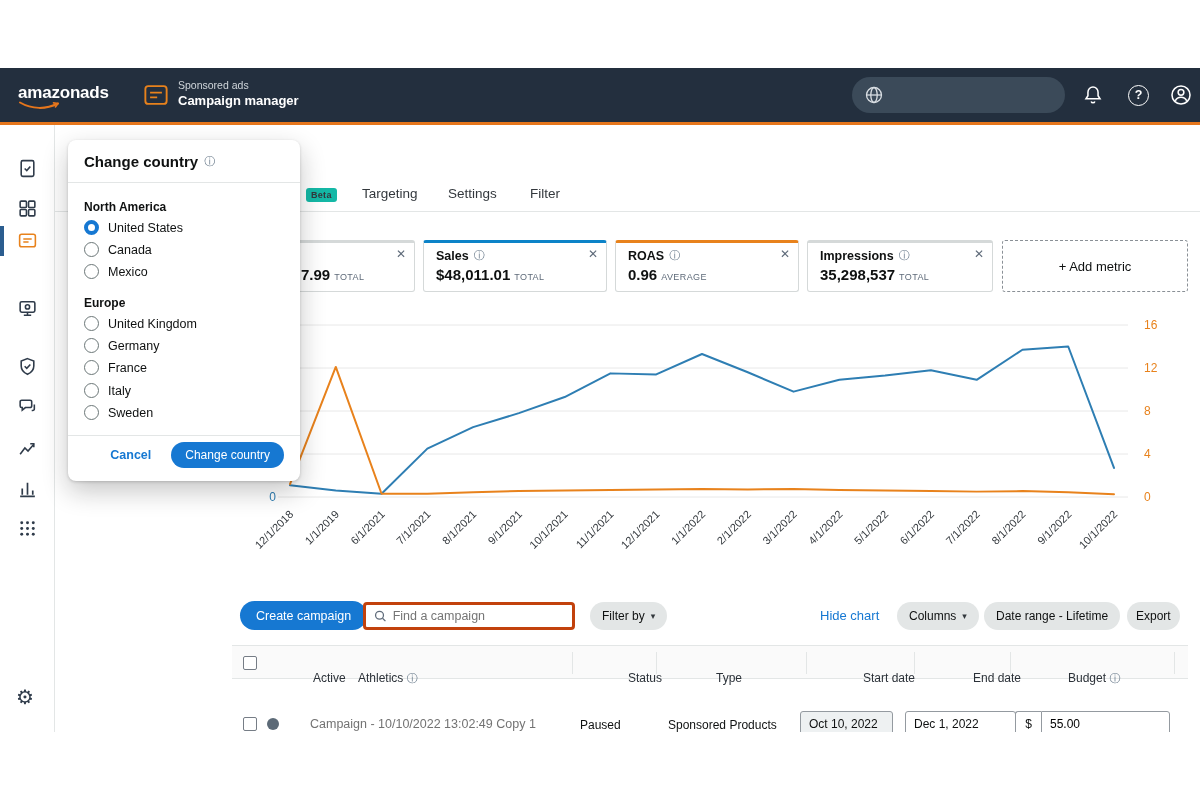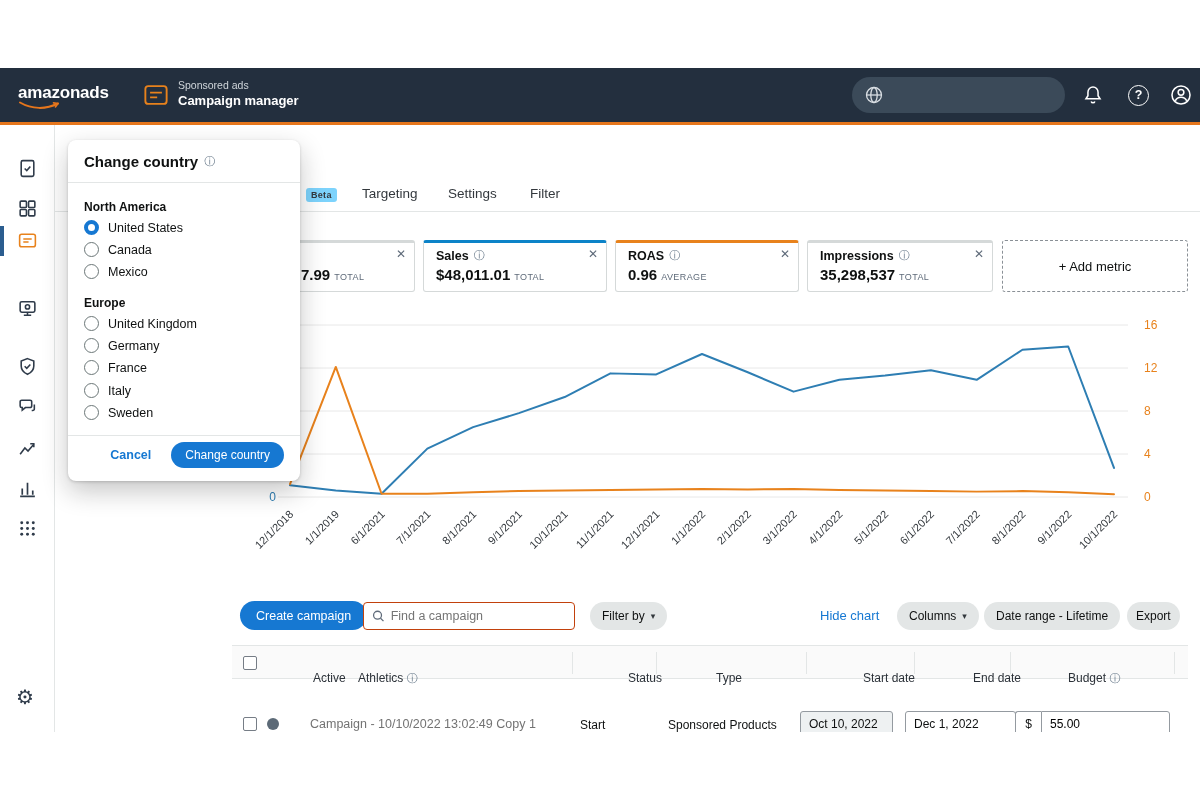--- a/index.html
+++ b/index.html
@@ -24,42 +24,42 @@
 
   
   .sidebar { left:0; top:125px; width:55px; height:607px; background:#fff; border-right:1px solid #e3e6e6; }
   .side-ic { left:17px; width:21px; height:21px; color:#2f3b4a; cursor:pointer; }
   .side-ic.active { color:#e8821c; }
   .active-bar { left:0; top:101px; width:4px; height:30px; background:#2b5d8f; }
   .gear { left:16px; top:560px; font-size:20px; color:#2f3b4a; cursor:pointer; }
 
   
   .tab { top:186px; font-size:13.5px; color:#33383d; cursor:pointer; }
-  .beta { background:#7dd3fc; color:#33383d; font-size:9px; font-weight:bold; padding:2px 5px;
+  .beta { background:#14b8a6; color:#33383d; font-size:9px; font-weight:bold; padding:2px 5px;
           border-radius:3px; letter-spacing:.3px; }
   .tabs-divider { left:55px; top:211px; width:1145px; height:1px; background:#e3e6e6; }
 
   
   .mcard { top:240px; height:52px; background:#fff; border:1px solid #d5d9d9; border-radius:3px;
            border-top:3px solid #d5d9d9; cursor:pointer; }
   .mcard.blue   { border-top-color:#0c83c8; }
   .mcard.orange { border-top-color:#e8821c; }
   .mc-label { position:absolute; left:12px; top:5px; font-size:12.5px; font-weight:bold; color:#0f1111;
               display:flex; gap:5px; align-items:center; }
   .info { color:#647687; font-size:11px; font-weight:normal; }
   .mc-close { position:absolute; right:8px; top:4px; font-size:12px; color:#5f6b7a; cursor:pointer; }
   .mc-value { position:absolute; left:12px; top:23px; font-size:15px; font-weight:bold; white-space:nowrap; }
   .mc-unit { font-size:9px; color:#5f6b7a; font-weight:normal; letter-spacing:.4px; margin-left:4px; }
   .addcard { left:1002px; top:240px; width:186px; height:52px; border:1px dashed #8a9096; border-radius:3px;
              display:flex; align-items:center; justify-content:center; font-size:13px; color:#0f1111; cursor:pointer; }
 
   
   .btn-blue { background:#1678d2; color:#fff; border:none; border-radius:15px; height:29px;
               font-size:12.5px; padding:0 16px; font-family:inherit; cursor:pointer; }
-  .search { left:363px; top:602px; width:212px; height:28px; border:1px solid #c2410c; border-radius:4px;
+  .search { left:363px; top:602px; width:212px; height:28px; border:3px solid #c2410c; border-radius:4px;
             background:#fff; display:flex; align-items:center; padding:0 8px; gap:6px; }
   .search input { border:none; outline:none; font-size:12.5px; width:100%; font-family:inherit; color:#0f1111; }
   .pillbtn { height:28px; background:#e3e6e6; border:none; border-radius:14px; font-size:12px; color:#0f1111;
              display:inline-flex; align-items:center; gap:6px; padding:0 12px; font-family:inherit; cursor:pointer; }
   .chev { font-size:9px; color:#33383d; }
   .link { color:#1678d2; font-size:13px; cursor:pointer; text-decoration:none; }
 
   
   .table { left:232px; top:645px; width:956px; height:104px; }
   .thead { position:absolute; top:0; left:0; height:34px; width:956px; background:#fafafa;
@@ -345,21 +345,21 @@
     <span class="colsep" style="left:682px;"></span>
     <span class="colsep" style="left:778px;"></span>
     <span class="colsep" style="left:942px;"></span>
   </div>
 
 
   <div class="trow">
     <span class="abs checkbox" style="left:11px;top:8px;"></span>
     <span class="abs toggle" style="left:33px;top:7px;"><span class="knob"></span></span>
     <a class="abs cell-link" style="left:78px;top:8px;">Campaign - 10/10/2022 13:02:49 Copy 1</a>
-    <span class="abs cell-txt" style="left:348px;top:9px;">Start</span>
+    <span class="abs cell-txt" style="left:348px;top:9px;">Paused</span>
     <span class="abs cell-txt" style="left:436px;top:9px;">Sponsored Products</span>
     <input class="dinput gray" style="left: 568px; top: 2px; width: 93px;" readonly="" value="Oct 10, 2022">
     <input class="dinput" style="left: 673px; top: 2px; width: 111px;" readonly="" value="Dec 1, 2022">
     <div class="budwrap" style="left:783px;top:2px;">
       <span class="budpre">$</span>
       <input class="budval" value="55.00" style="">
     </div>
   </div>
 </div>
 

